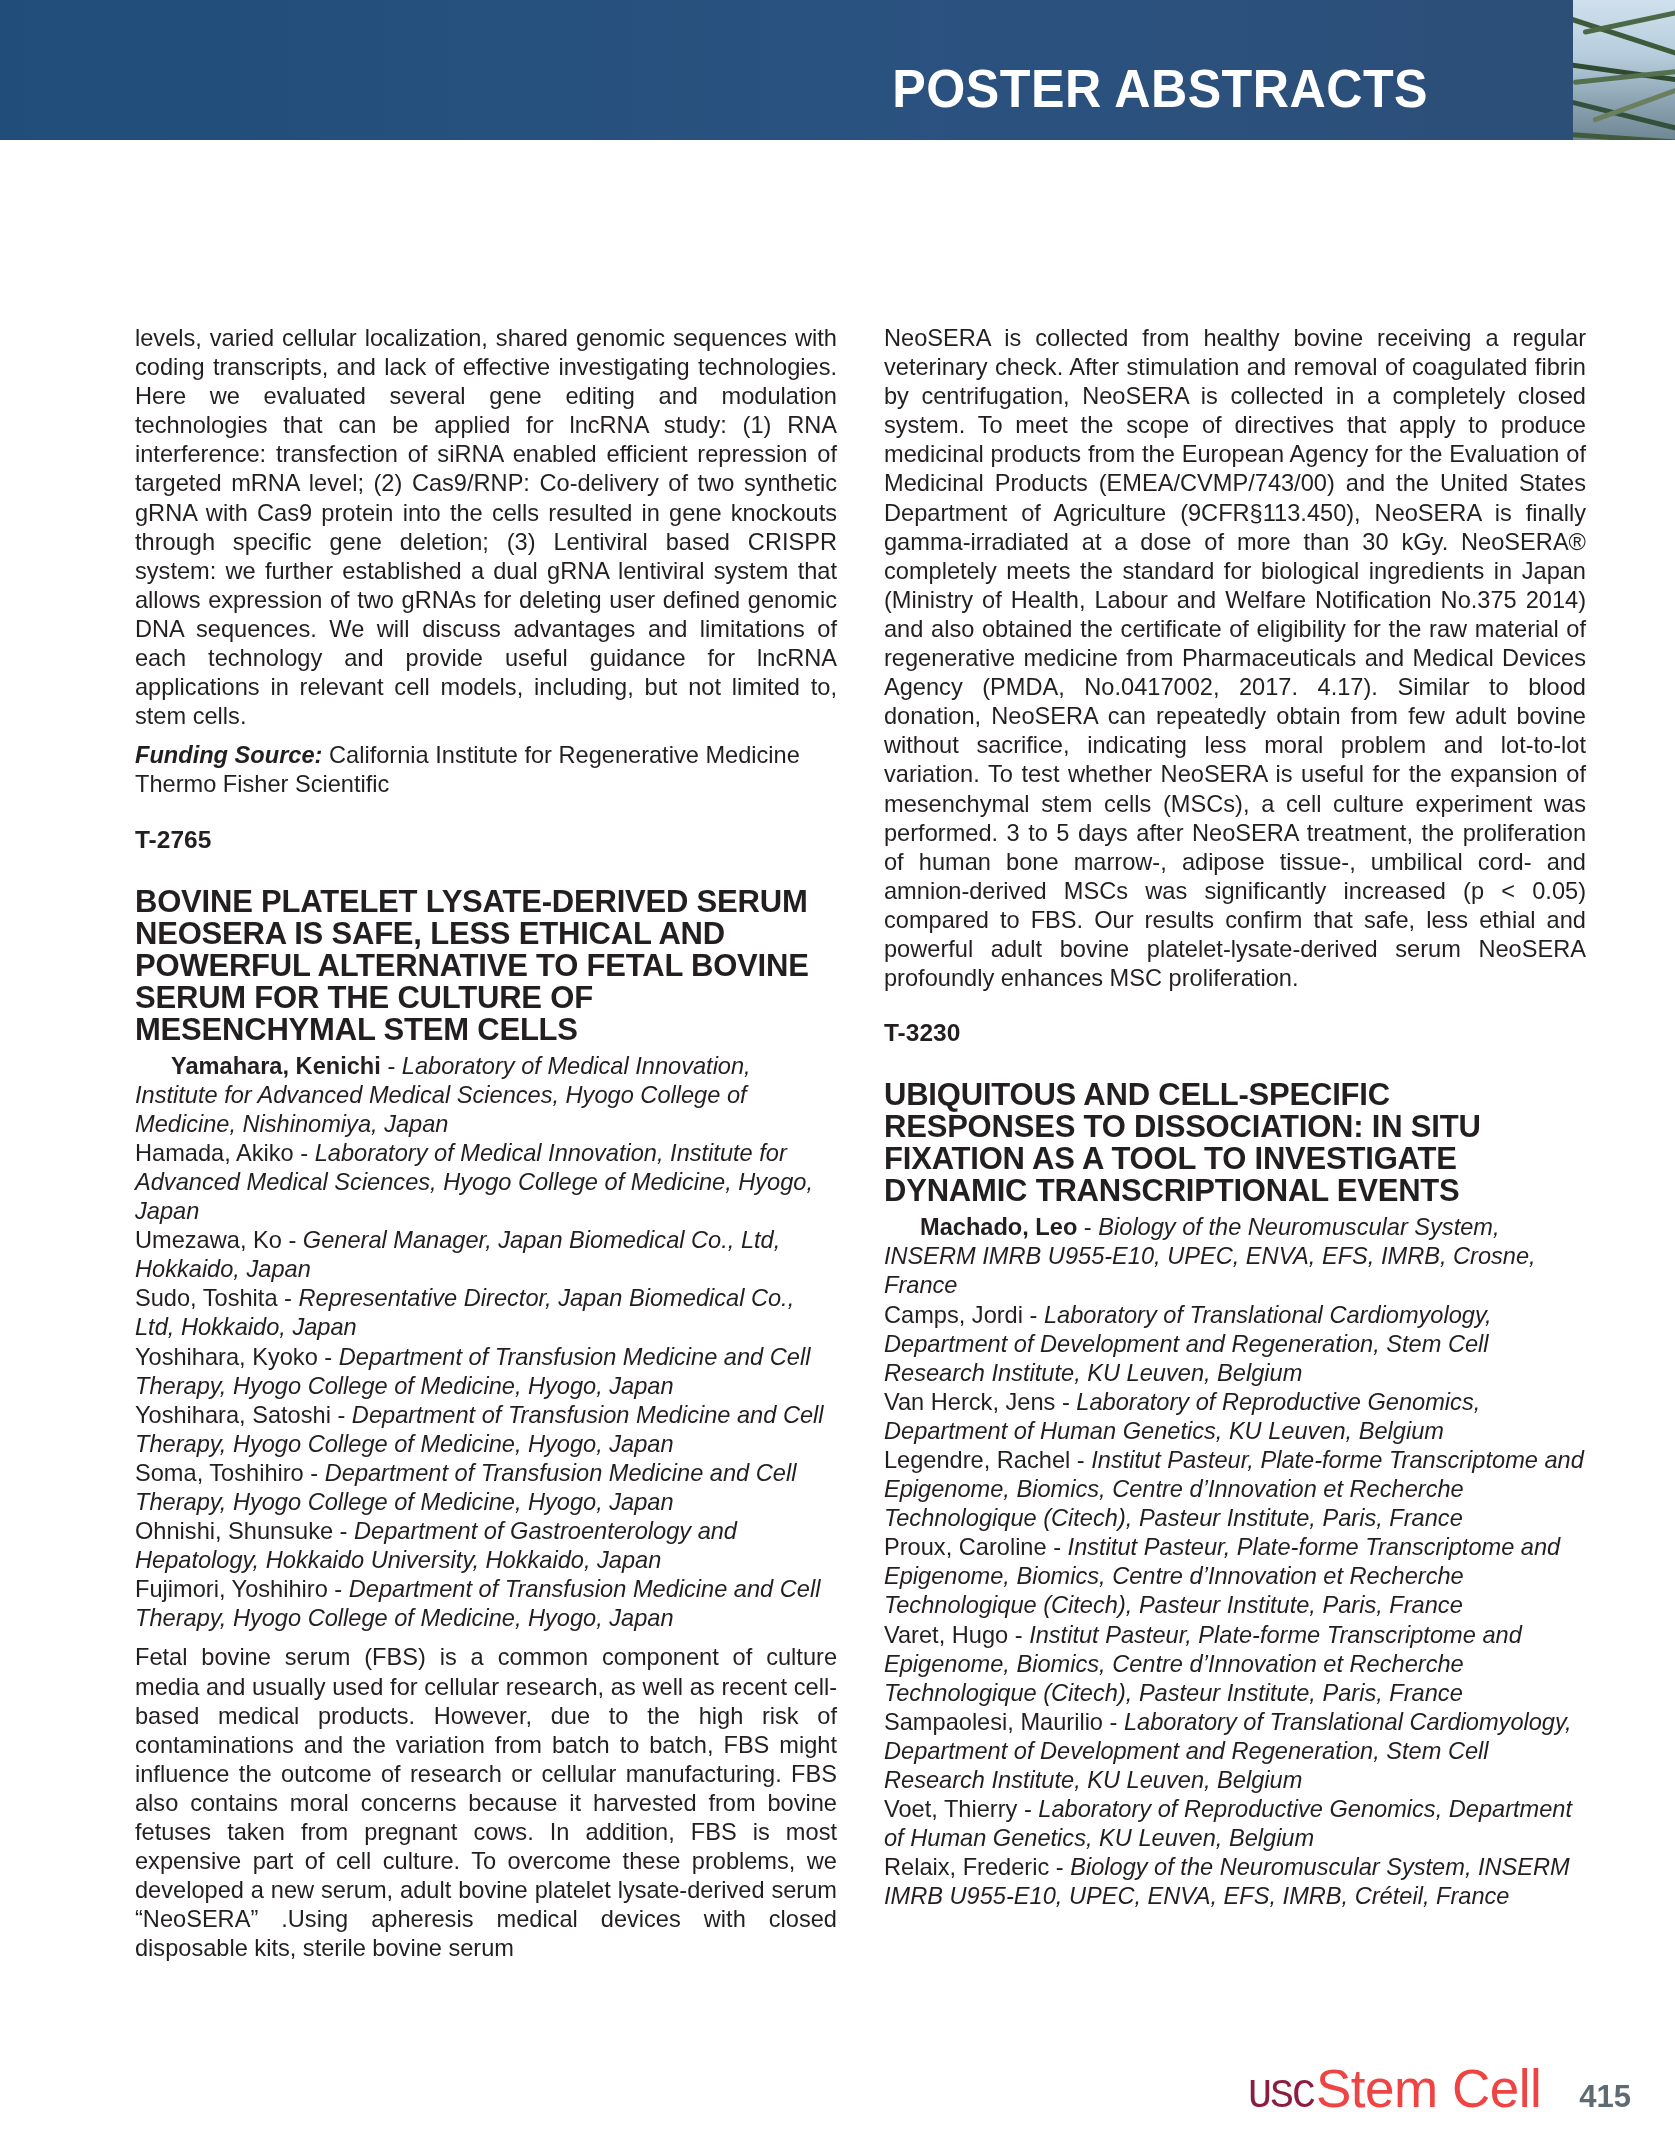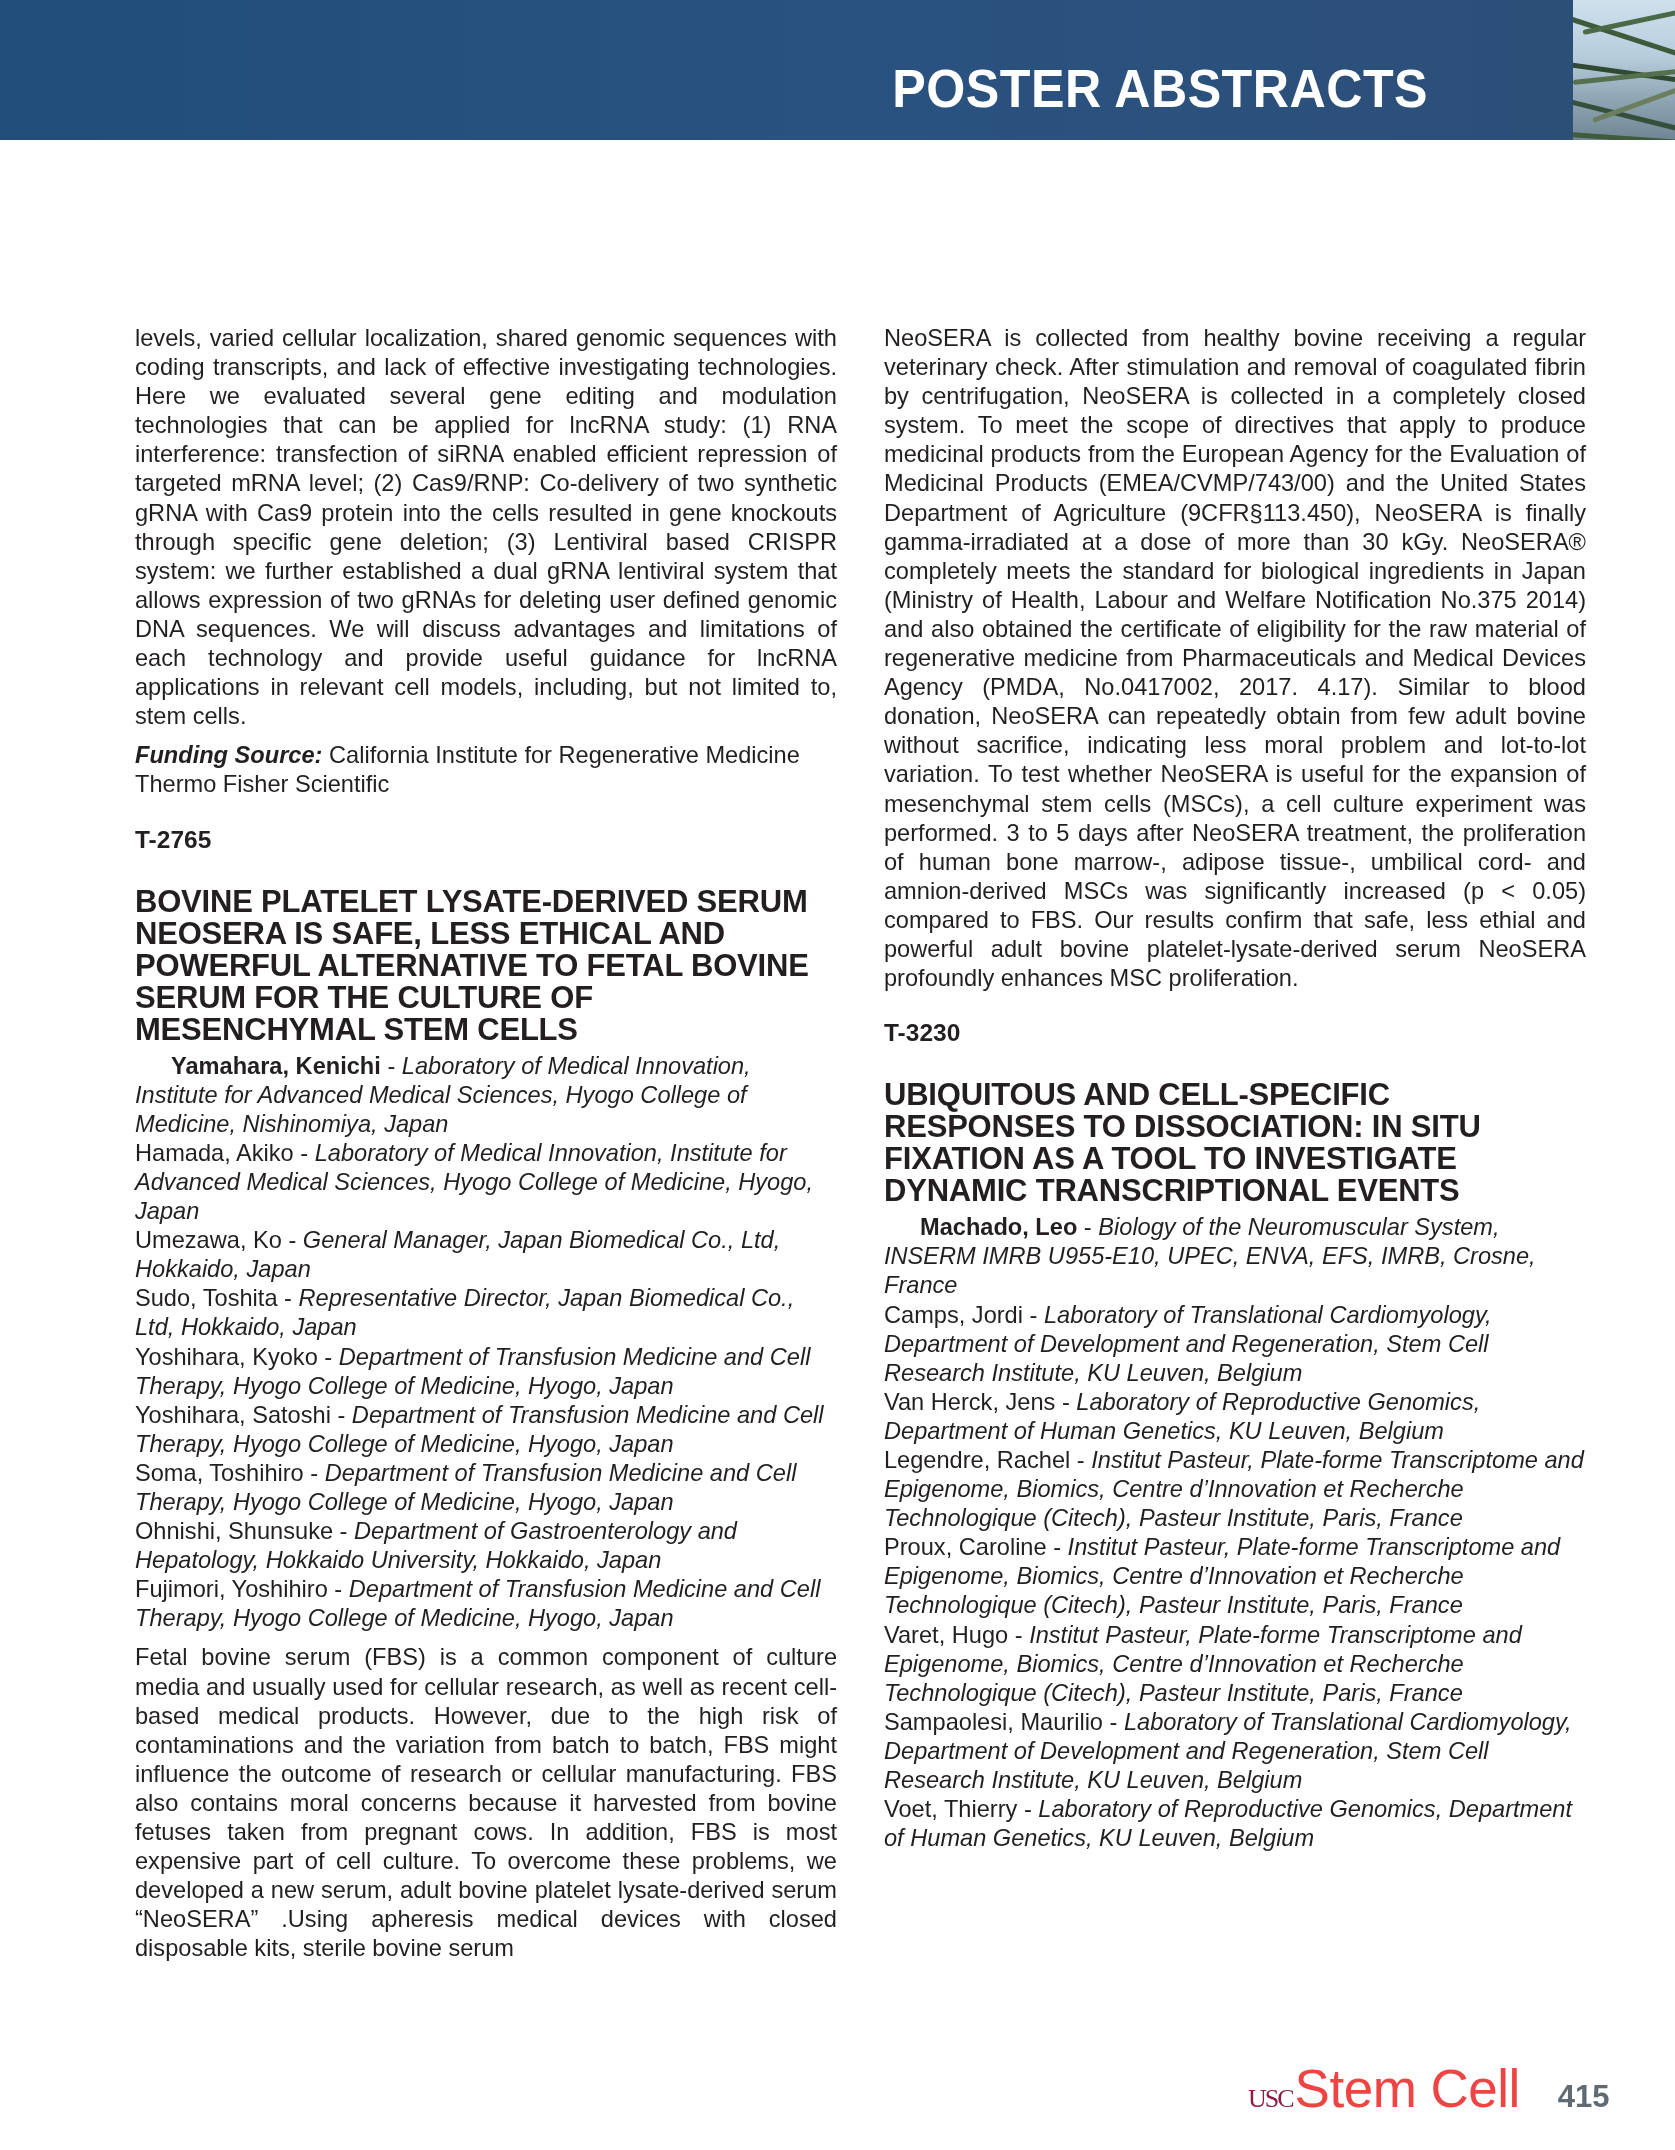--- a/index.html
+++ b/index.html
@@ -35,21 +35,21 @@
   .author { margin: 0; }
   .author .name-bold { font-weight: bold; margin-left: 36px; }
   .author .aff { font-style: italic; }
   .authors { margin-bottom: 10px; }
   .funding-label { font-weight: bold; font-style: italic; }
   .funding { margin: 0 0 10px 0; }
 
   .footer {
     position: absolute; top: 2058px; left: 1248px; height: 50px; display: flex; align-items: baseline;
   }
-  .logo-usc { font-family: Liberation Serif, serif; font-size: 26px; color: #8c1d40; letter-spacing: -2px; }
+  .logo-usc { font-family: Liberation Mono, monospace; font-size: 40px; color: #8c1d40; letter-spacing: -2px; }
   .logo-stem { font-family: Liberation Sans, sans-serif; font-size: 53px; color: #ef4444; margin-left: 2px; letter-spacing: -0.5px; }
   .page-num { font-family: "Liberation Sans", sans-serif; font-weight: bold; font-size: 31px; color: #5f6a73; margin-left: 38px; }
 </style>
 </head>
 <body>
 
 <div class="header-band">
   <div class="header-title">POSTER ABSTRACTS</div>
 </div>
 <div class="header-photo">
@@ -95,20 +95,21 @@
 
   <div class="authors">
     <p class="author"><span class="name-bold">Machado, Leo</span> - <span class="aff">Biology of the Neuromuscular System, INSERM IMRB U955-E10, UPEC, ENVA, EFS, IMRB, Crosne, France</span></p>
     <p class="author"><span>Camps, Jordi</span> - <span class="aff">Laboratory of Translational Cardiomyology, Department of Development and Regeneration, Stem Cell Research Institute, KU Leuven, Belgium</span></p>
     <p class="author"><span>Van Herck, Jens</span> - <span class="aff">Laboratory of Reproductive Genomics, Department of Human Genetics, KU Leuven, Belgium</span></p>
     <p class="author"><span>Legendre, Rachel</span> - <span class="aff">Institut Pasteur, Plate-forme Transcriptome and Epigenome, Biomics, Centre d’Innovation et Recherche Technologique (Citech), Pasteur Institute, Paris, France</span></p>
     <p class="author"><span>Proux, Caroline</span> - <span class="aff">Institut Pasteur, Plate-forme Transcriptome and Epigenome, Biomics, Centre d’Innovation et Recherche Technologique (Citech), Pasteur Institute, Paris, France</span></p>
     <p class="author"><span>Varet, Hugo</span> - <span class="aff">Institut Pasteur, Plate-forme Transcriptome and Epigenome, Biomics, Centre d’Innovation et Recherche Technologique (Citech), Pasteur Institute, Paris, France</span></p>
     <p class="author"><span>Sampaolesi, Maurilio</span> - <span class="aff">Laboratory of Translational Cardiomyology, Department of Development and Regeneration, Stem Cell Research Institute, KU Leuven, Belgium</span></p>
     <p class="author"><span>Voet, Thierry</span> - <span class="aff">Laboratory of Reproductive Genomics, Department of Human Genetics, KU Leuven, Belgium</span></p>
+    <p class="author"><span>Relaix, Frederic</span> - <span class="aff">Biology of the Neuromuscular System, INSERM IMRB U955-E10, UPEC, ENVA, EFS, IMRB, Créteil, France</span></p>
   </div>
 </div>
 
 <div class="footer">
   <span class="logo-usc">USC</span>
   <span class="logo-stem">Stem Cell</span>
   <span class="page-num">415</span>
 </div>
 
 </body></html>

